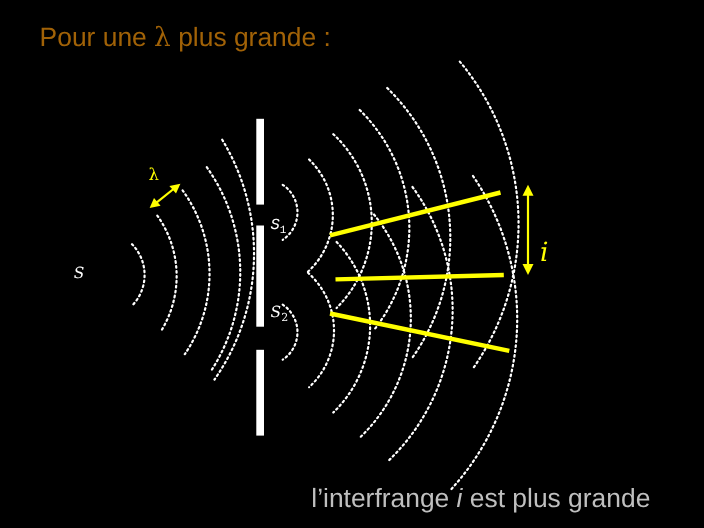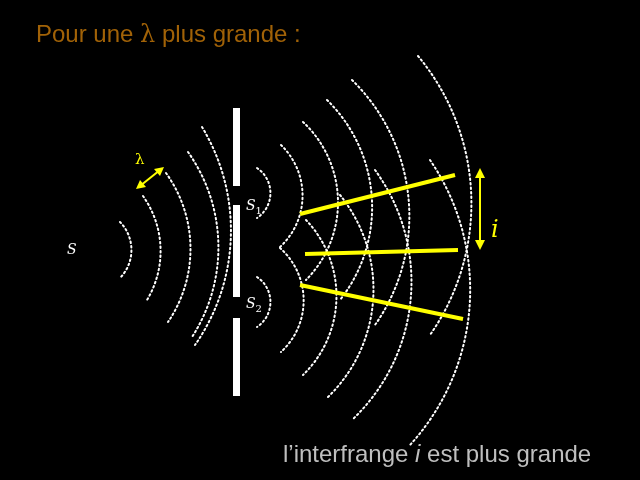--- a/index.html
+++ b/index.html
@@ -68,20 +68,20 @@
   </g>
 
   <g stroke="#ffff00" stroke-width="2" fill="#ffff00">
     <line x1="140" y1="186" x2="160" y2="170"></line>
     <polygon points="136,189 140,180 146,187" stroke="none"></polygon>
     <polygon points="164,167 154,169 160,176" stroke="none"></polygon>
   </g>
 </svg>
 
 <div class="lbl" style="left:67px; top:241px;">S</div>
-<div class="lbl" style="left:246px; top:197px;"><span>S</span><sub>1</sub></div>
-<div class="lbl" style="left:246px; top:295px;"><span>S</span><sub>2</sub></div>
+<div class="lbl" style="left:246px; top:197px;font-family:Liberation Mono, monospace;"><span>S</span><sub>1</sub></div>
+<div class="lbl" style="left:246px; top:276px;"><span>S</span><sub>2</sub></div>
 <div class="lam-lbl" style="left:135px; top:150px;">λ</div>
 <div class="i-lbl" style="left:491px; top:215px;">i</div>
 
 <div class="caption">
   <span>l’interfrange </span><span class="it">i</span><span> est plus grande</span>
 </div>
 
 </body></html>

